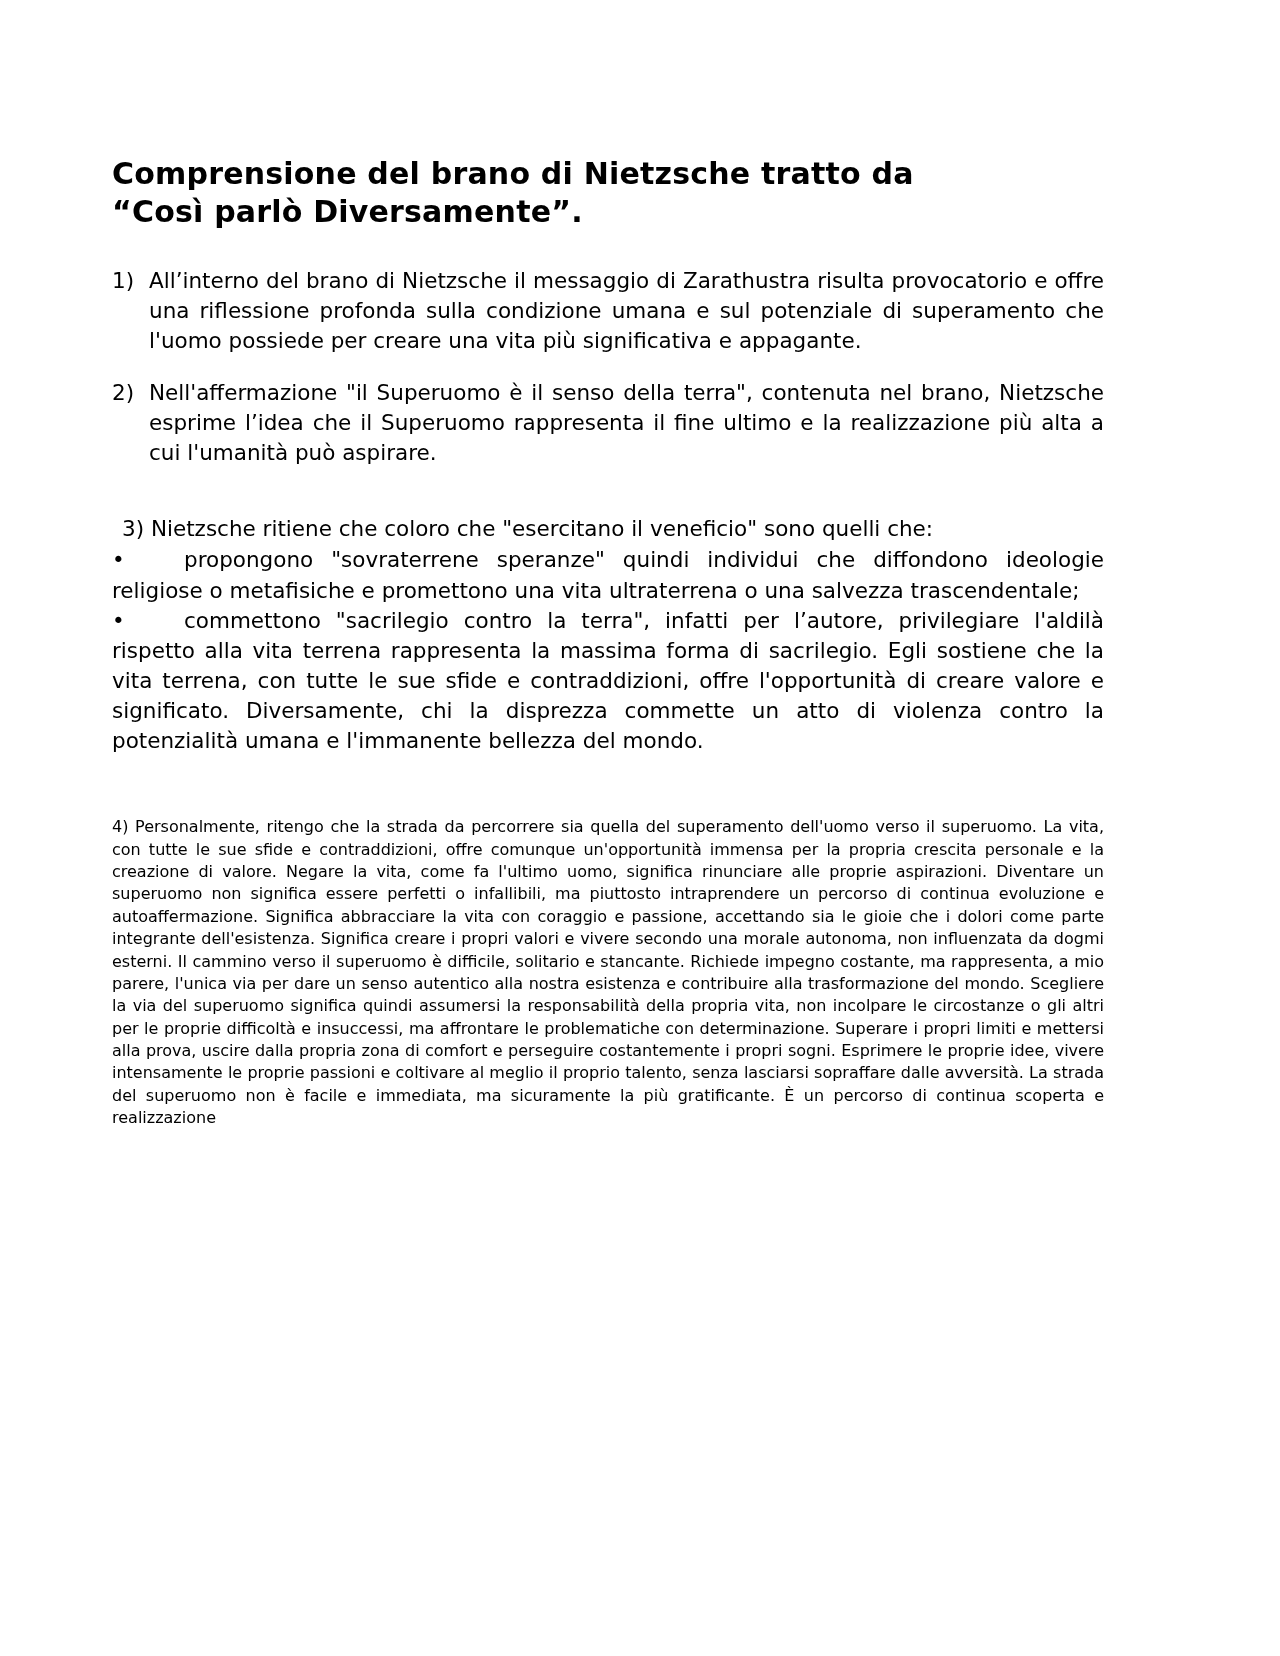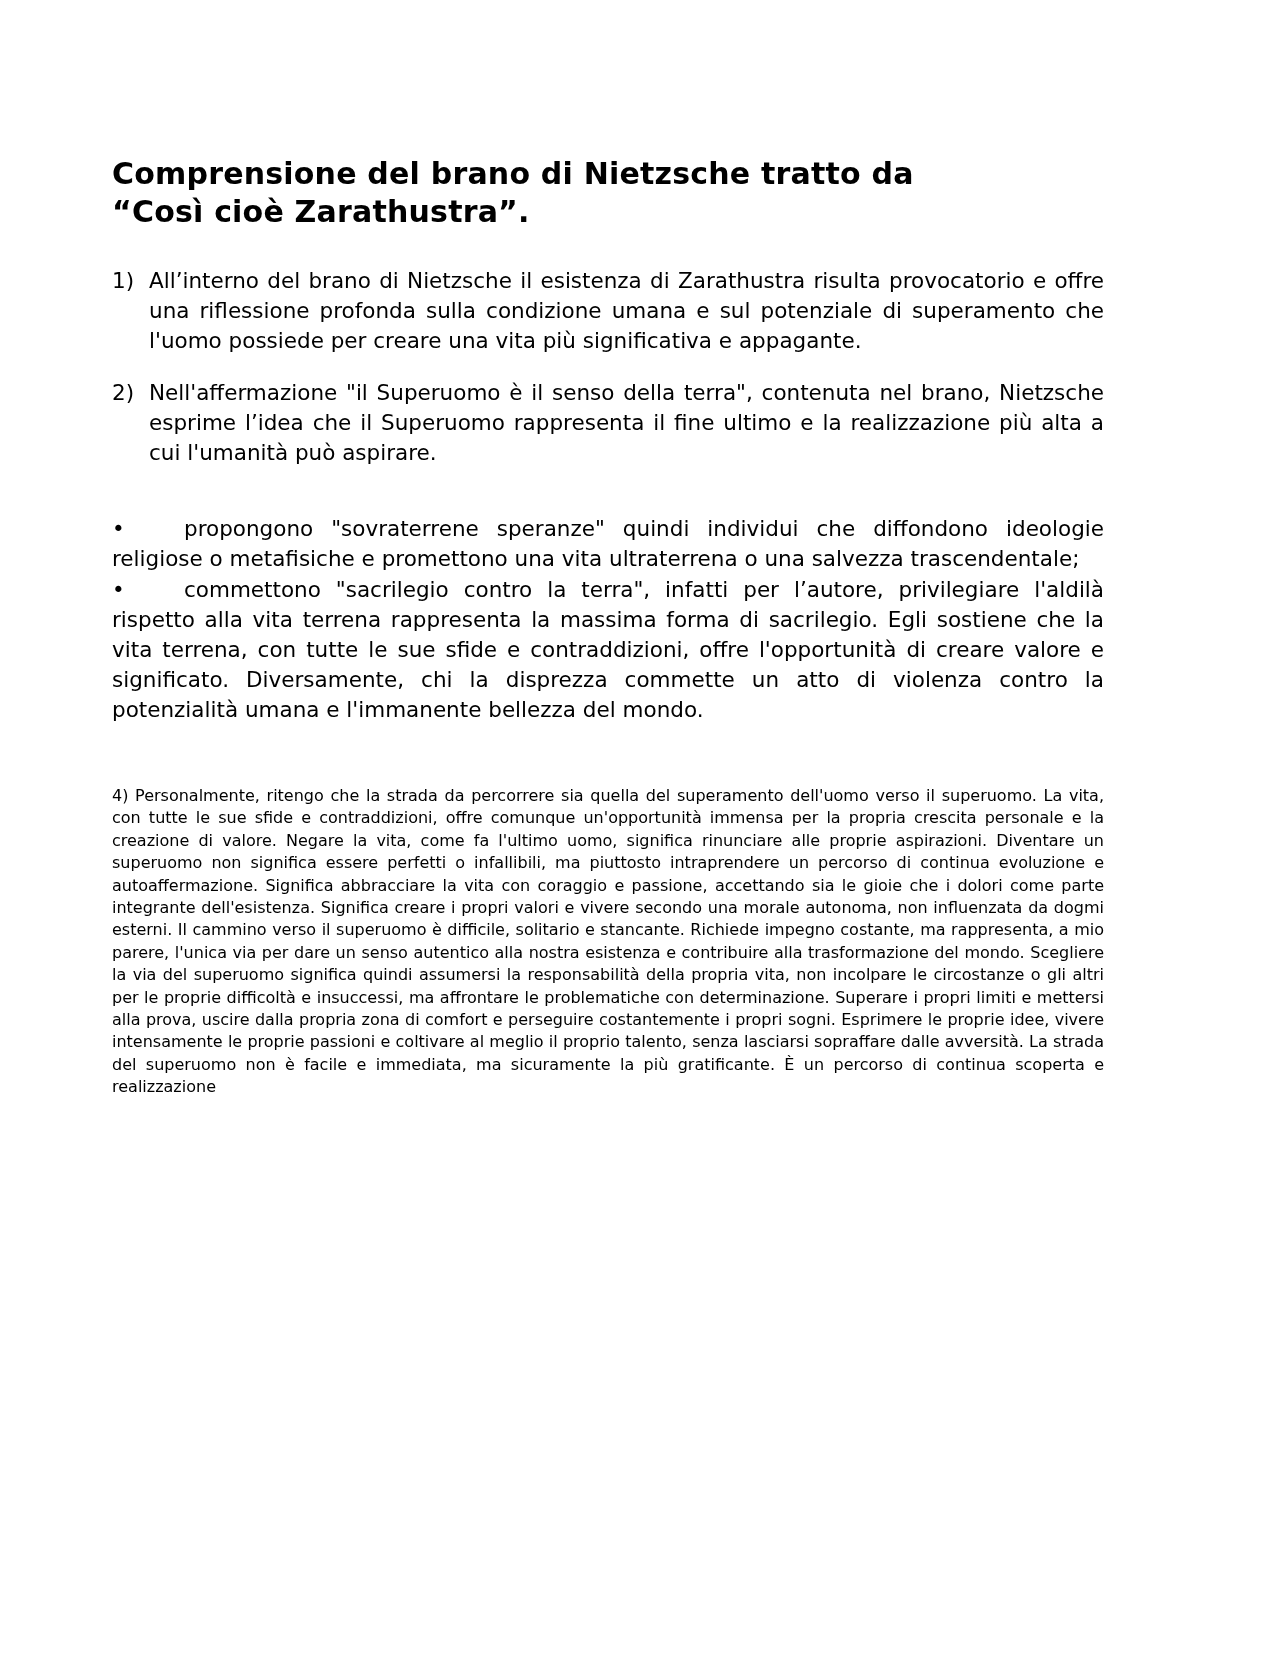--- a/index.html
+++ b/index.html
@@ -112,36 +112,37 @@
     width: 100%;
   }
 </style>
 </head>
 <body>
 
 <div class="page">
 
   <h1 class="doc-title">
     <span class="line">Comprensione del brano di Nietzsche tratto da</span>
-    <span class="line">“Così cioè Zarathustra”.</span>
+    <span class="line">“Così parlò Diversamente”.</span>
   </h1>
 
   <div class="num-item">
     <span class="marker">1)</span>
-    <span class="body">All’interno del brano di Nietzsche il esistenza di Zarathustra risulta provocatorio e offre una riflessione profonda sulla condizione umana e sul potenziale di superamento che l'uomo possiede per creare una vita più significativa e appagante.</span>
+    <span class="body">All’interno del brano di Nietzsche il messaggio di Zarathustra risulta provocatorio e offre una riflessione profonda sulla condizione umana e sul potenziale di superamento che l'uomo possiede per creare una vita più significativa e appagante.</span>
   </div>
 
   <div class="num-item">
     <span class="marker">2)</span>
     <span class="body">Nell'affermazione "il Superuomo è il senso della terra", contenuta nel brano, Nietzsche esprime l’idea che il Superuomo rappresenta il fine ultimo e la realizzazione più alta a cui l'umanità può aspirare.</span>
   </div>
 
   <div class="spacer-sm"></div>
 
   <div class="block">
+    <span class="lead">3)  Nietzsche ritiene che coloro che "esercitano il veneficio" sono quelli che:</span>
 
     <p class="bullet-para"><span class="bullet-glyph">•</span><span class="bullet-gap"></span><span>propongono "sovraterrene speranze" quindi individui che diffondono ideologie religiose o metafisiche e promettono una vita ultraterrena o una salvezza trascendentale;</span></p>
 
 
     <p class="bullet-para"><span class="bullet-glyph">•</span><span class="bullet-gap"></span><span>commettono "sacrilegio contro la terra", infatti per l’autore, privilegiare l'aldilà rispetto alla vita terrena rappresenta la massima forma di sacrilegio. Egli sostiene che la vita terrena, con tutte le sue sfide e contraddizioni, offre l'opportunità di creare valore e significato. Diversamente, chi la disprezza commette un atto di violenza contro la potenzialità umana e l'immanente bellezza del mondo.</span></p>
   </div>
 
   <div class="spacer-md"></div>
 
   <div class="para4">4) Personalmente, ritengo che la strada da percorrere sia quella del superamento dell'uomo verso il superuomo. La vita, con tutte le sue sfide e contraddizioni, offre comunque un'opportunità immensa per la propria crescita personale e la creazione di valore. Negare la vita, come fa l'ultimo uomo, significa rinunciare alle proprie aspirazioni. Diventare un superuomo non significa essere perfetti o infallibili, ma piuttosto intraprendere un percorso di continua evoluzione e autoaffermazione. Significa abbracciare la vita con coraggio e passione, accettando sia le gioie che i dolori come parte integrante dell'esistenza. Significa creare i propri valori e vivere secondo una morale autonoma, non influenzata da dogmi esterni. Il cammino verso il superuomo è difficile, solitario e stancante. Richiede impegno costante, ma rappresenta, a mio parere, l'unica via per dare un senso autentico alla nostra esistenza e contribuire alla trasformazione del mondo. Scegliere la via del superuomo significa quindi assumersi la responsabilità della propria vita, non incolpare le circostanze o gli altri per le proprie difficoltà e insuccessi, ma affrontare le problematiche con determinazione. Superare i propri limiti e mettersi alla prova, uscire dalla propria zona di comfort e perseguire costantemente i propri sogni. Esprimere le proprie idee, vivere intensamente le proprie passioni e coltivare al meglio il proprio talento, senza lasciarsi sopraffare dalle avversità. La strada del superuomo non è facile e immediata, ma sicuramente la più gratificante. È un percorso di continua scoperta e realizzazione</div>

